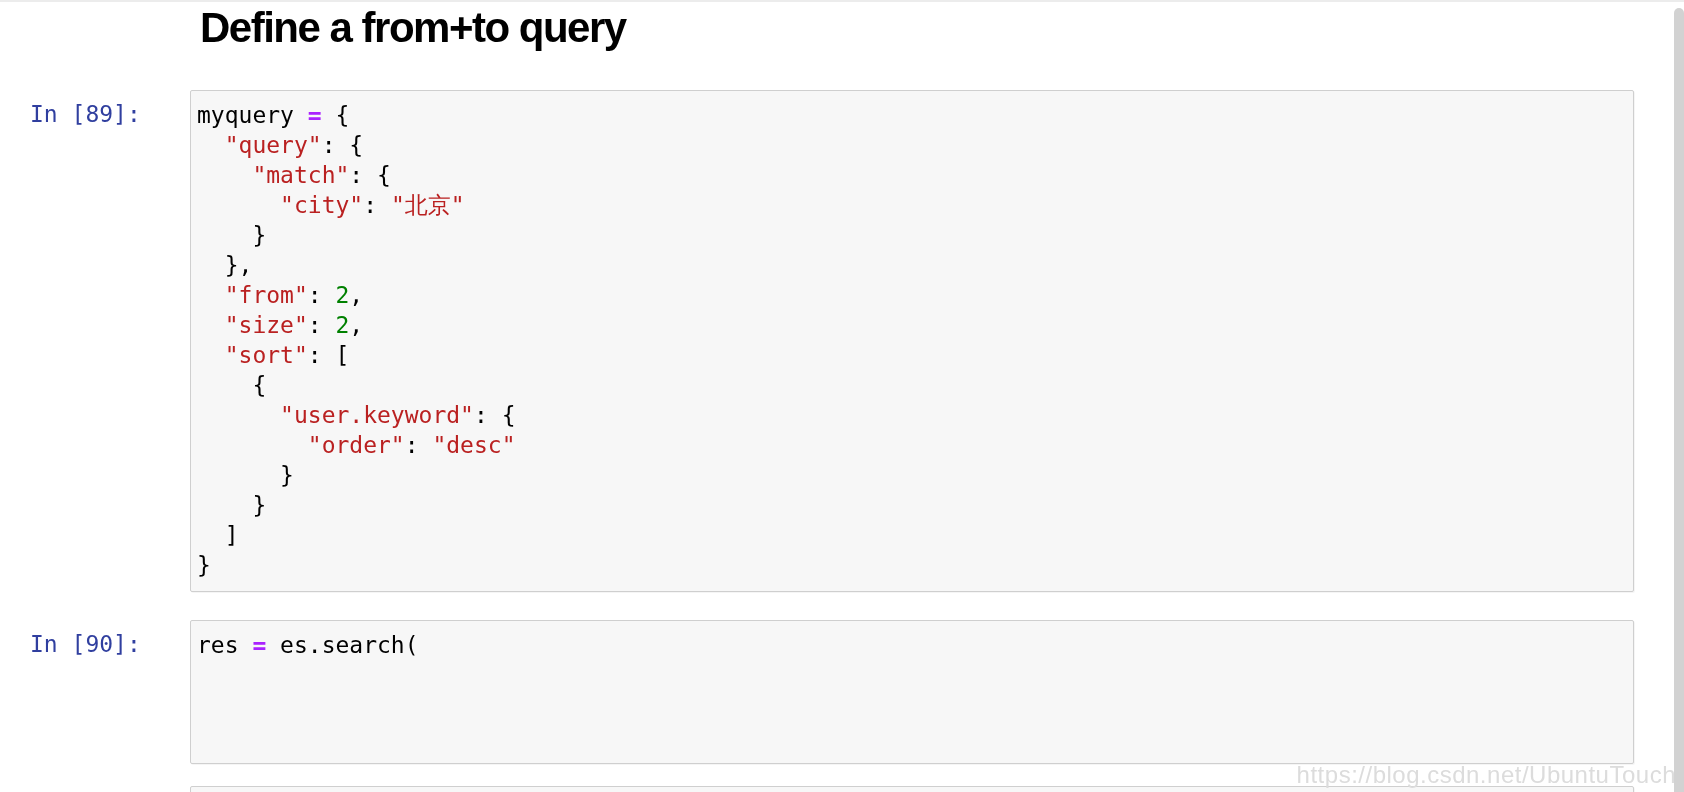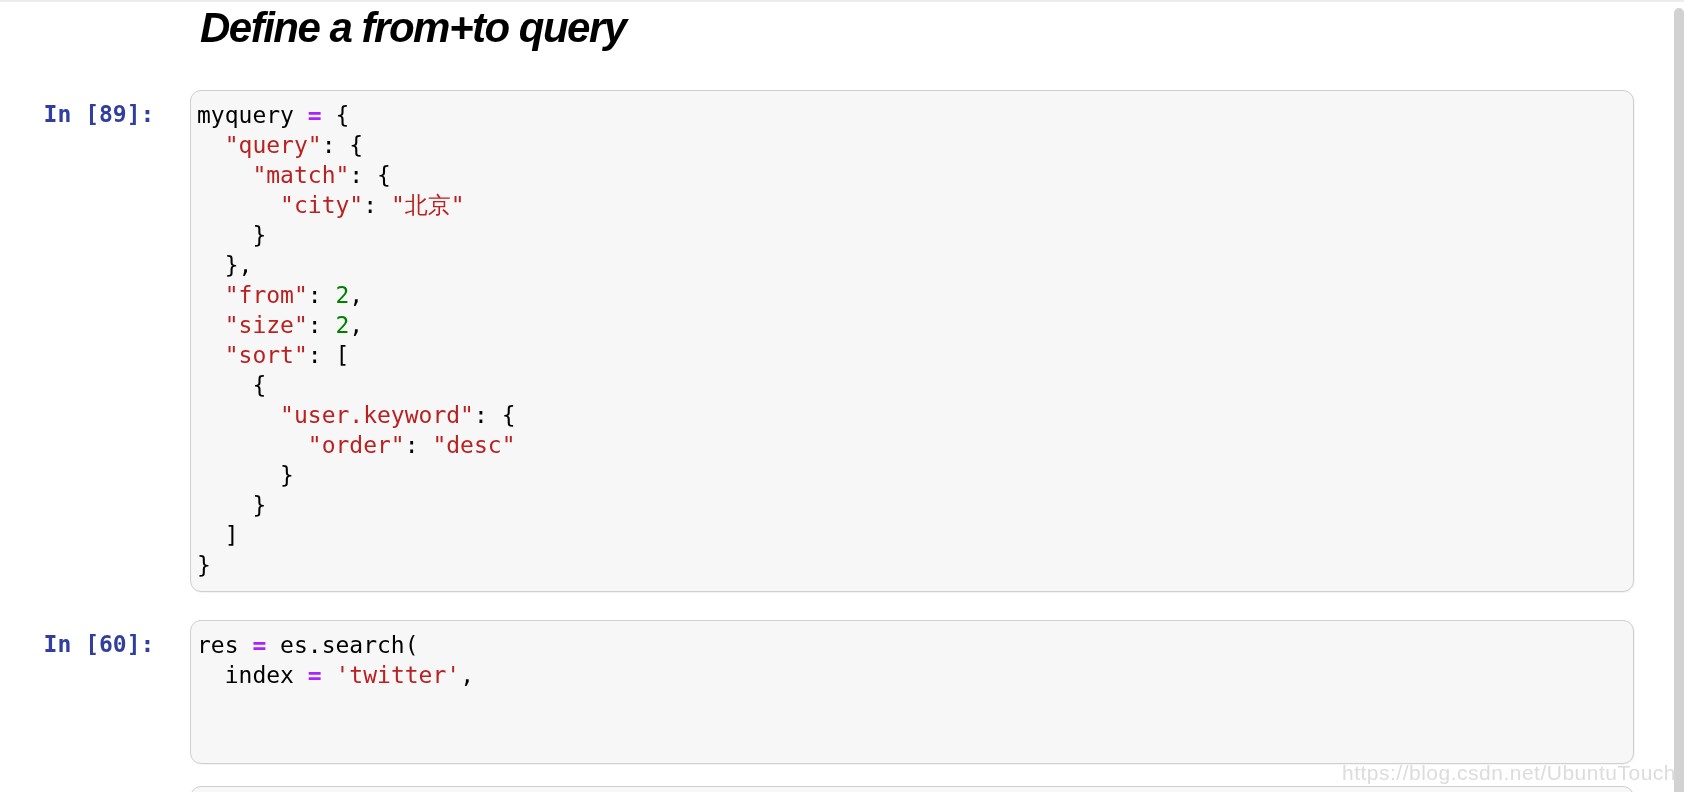--- a/index.html
+++ b/index.html
@@ -20,41 +20,39 @@
   .page-title {
     position: absolute;
     left: 200px;
     top: 4px;
     margin: 0;
     font-size: 42px;
     font-weight: 700;
     letter-spacing: -1.5px;
     color: #000000;
     font-family: "Liberation Sans", sans-serif;
-    font-style: italic;
   }
   .prompt {
     position: absolute;
     left: 30px;
     width: 138px;
-    text-align: center;
+    text-align: left;
     font-family: "DejaVu Sans Mono", "Liberation Mono", monospace;
     font-size: 23px;
     line-height: 30px;
     color: var(--c-prompt, #303F9F);
     white-space: pre;
-    font-weight: bold;
   }
   .code-box {
     position: absolute;
     left: 190px;
     width: 1444px;
     background: var(--c-cellbg, #f7f7f7);
     border: 1px solid var(--c-cellborder, #cfcfcf);
-    border-radius: 11px;
+    border-radius: 2px;
     box-sizing: border-box;
     box-shadow: 1px 1px 0 rgba(0,0,0,0.04);
     padding: 9px 6px;
     cursor: text;
   }
   .code-line {
     font-family: "DejaVu Sans Mono", "Liberation Mono", monospace;
     font-size: 23px;
     line-height: 30px;
     color: #000000;
@@ -68,21 +66,21 @@
   #cell1-box { top: 90px;  height: 502px; }
   #cell1-prompt { top: 99px; }
   #cell2-box { top: 620px; height: 144px; }
   #cell2-prompt { top: 629px; }
   #cell3-box { top: 786px; height: 60px; }
 
   .watermark {
     position: absolute;
     top: 761px;
     right: 8px;
-    font-size: 21px;
+    font-size: 24px;
     color: #dcdcdc;
     font-family: "Liberation Sans", sans-serif;
     letter-spacing: 0.5px;
   }
   .scrollbar-thumb {
     position: absolute;
     right: 0px;
     top: 8px;
     width: 10px;
     height: 790px;
@@ -110,23 +108,22 @@
     <div class="code-line"><span class="tk-k">  </span><span class="tk-s">"sort"</span><span class="tk-k">: [</span></div>
     <div class="code-line"><span class="tk-k">    {</span></div>
     <div class="code-line"><span class="tk-k">      </span><span class="tk-s">"user.keyword"</span><span class="tk-k">: {</span></div>
     <div class="code-line"><span class="tk-k">        </span><span class="tk-s">"order"</span><span class="tk-k">: </span><span class="tk-s">"desc"</span></div>
     <div class="code-line"><span class="tk-k">      }</span></div>
     <div class="code-line"><span class="tk-k">    }</span></div>
     <div class="code-line"><span class="tk-k">  ]</span></div>
     <div class="code-line"><span class="tk-k">}</span></div>
   </div>
 
-<div id="cell2-prompt" class="prompt">In [60]:</div>
+<div id="cell2-prompt" class="prompt">In [90]:</div>
 <div id="cell2-box" class="code-box">
     <div class="code-line"><span class="tk-k">res </span><span class="tk-o">=</span><span class="tk-k"> es.search(</span></div>
-    <div class="code-line"><span class="tk-k">  index </span><span class="tk-o">=</span><span class="tk-k"> </span><span class="tk-s">'twitter'</span><span class="tk-k">,</span></div>
   </div>
 
 <div id="cell3-box" class="code-box"></div>
 
 <div class="watermark">https://blog.csdn.net/UbuntuTouch</div>
 
 <div class="scrollbar-thumb"></div>
 
 </body></html>

